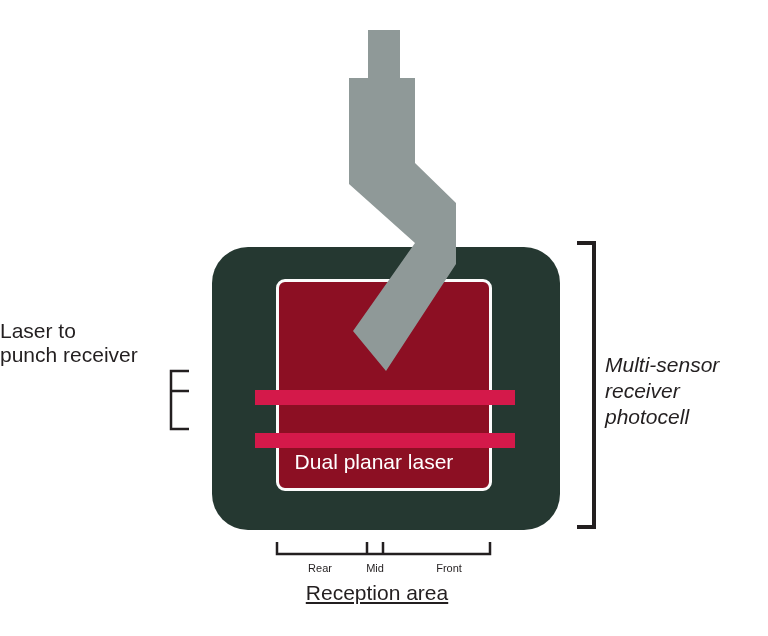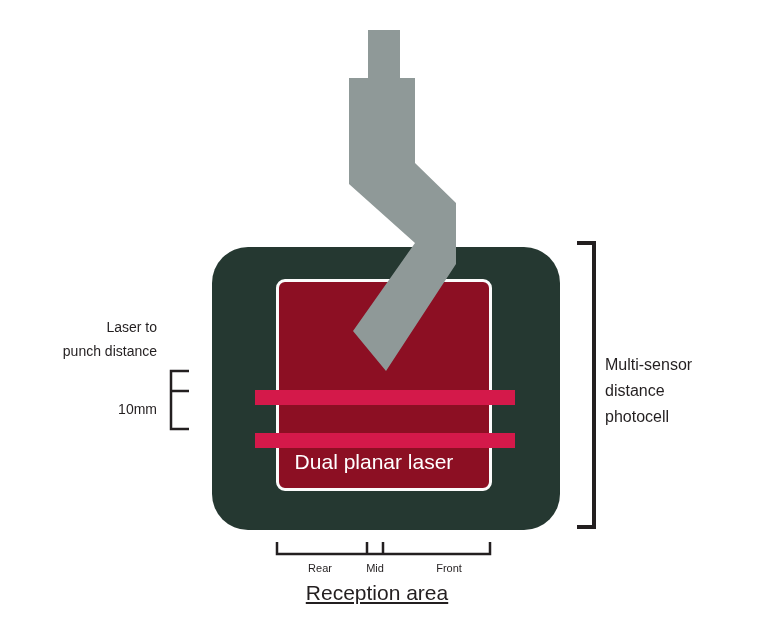--- a/index.html
+++ b/index.html
@@ -31,26 +31,26 @@
   }
   .laser-beam{
     left:255px;width:260px;height:15px;background:var(--laser-beam);
   }
   #beam-upper{top:390px;}
   #beam-lower{top:433px;}
   #overlay-svg{left:0;top:0;width:768px;height:636px;pointer-events:none;}
   #overlay-svg .punch{fill:var(--punch);stroke:none;}
   #overlay-svg .bracket{fill:none;stroke:var(--text);}
   .lbl{position:absolute;white-space:nowrap;line-height:1.15;}
-  .left-ann{left:0;width:157px;text-align:right;font-size:14px;}
+  .left-ann{left:0;width:157px;text-align:left;font-size:21px;}
   #laser-area-label{
     left:276px;top:450px;width:196px;text-align:center;
     font-size:21px;color:var(--laser-label);
   }
-  #receiver-label{left:605px;top:352px;font-size:16px;line-height:26px;}
+  #receiver-label{left:605px;top:352px;font-size:21px;line-height:26px;font-style:italic;}
   .zone-lbl{font-size:11px;top:562px;transform:translateX(-50%);}
   #reception-area-label{left:377px;top:581px;transform:translateX(-50%);font-size:21px;text-decoration:underline;}
 </style>
 </head>
 <body>
 
 <div id="stage">
 
   <div class="abs" id="receiver"></div>
 
@@ -60,28 +60,27 @@
   <div class="abs laser-beam" id="beam-lower"></div>
 
   <svg class="abs" id="overlay-svg" viewBox="0 0 768 636">
     <polygon class="punch" points="368,30 400,30 400,78 415,78 415,163 456,203 456,264 386,371 353,331 415,243 349,184 349,78 368,78"></polygon>
     <path class="bracket" stroke-width="2.5" d="M189,371 L171,371 L171,429 L189,429 M171,391 L189,391"></path>
     <path class="bracket" stroke-width="4" d="M577,243 L594,243 L594,527 L577,527"></path>
     <path class="bracket" stroke-width="2.5" d="M277,542 L277,554 L490,554 L490,542 M367,542 L367,554 M383,542 L383,554"></path>
   </svg>
 
   <div class="lbl left-ann" style="top:319px">Laser to</div>
-  <div class="lbl left-ann" style="top:343px">punch distance</div>
-  <div class="lbl left-ann" style="top:401px">10mm</div>
+  <div class="lbl left-ann" style="top:343px">punch receiver</div>
 
   <div class="lbl" id="laser-area-label">Dual planar laser</div>
 
   <div class="lbl" id="receiver-label">
     <div>Multi-sensor</div>
-    <div>distance</div>
+    <div>receiver</div>
     <div>photocell</div>
   </div>
 
   <div class="lbl zone-lbl" style="left:320px">Rear</div>
   <div class="lbl zone-lbl" style="left:375px">Mid</div>
   <div class="lbl zone-lbl" style="left:449px">Front</div>
   <div class="lbl" id="reception-area-label">Reception area</div>
 
 </div>
 

